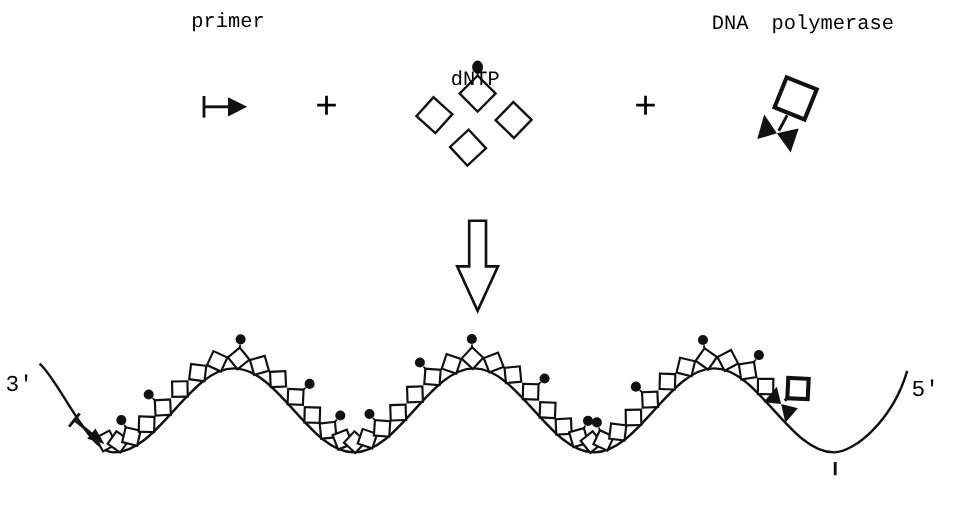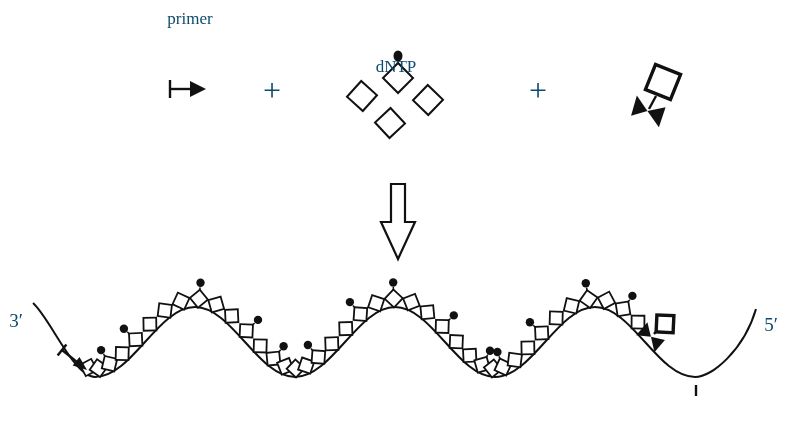--- a/index.html
+++ b/index.html
@@ -1,19 +1,19 @@
 <!DOCTYPE html>
 <html><head>
 <meta charset="utf-8">
 <style>
   html,body{margin:0;padding:0;background:#ffffff;}
   .stage{position:relative;width:800px;height:431px;background:#ffffff;overflow:hidden;}
   svg{position:absolute;left:0;top:0;}
-  .t{position:absolute;transform:translate(-50%,-50%);font-family:Liberation Serif, serif;
-     color:#0c4a6e;white-space:nowrap;}
+  .t{position:absolute;transform:translate(-50%,-50%);font-family:Liberation Mono, monospace;
+     color:#000000;white-space:nowrap;}
   .lbl{font-size:17px;}
   .plus{font-size:32px;font-weight:400;}
   .prime{font-size:19px;}
   .caption{font-size:18px;letter-spacing:0.4px;word-spacing:5px;}
   .wsp{word-spacing:9px;}
   .wave{fill:none;stroke:#111;stroke-width:2;}
   .dm{fill:#fff;stroke:#111;stroke-width:1.8;}
   .dm2{fill:#fff;stroke:#111;stroke-width:2;}
   .blk{fill:#111;stroke:none;}
   .thin{stroke:#111;stroke-width:1.5;}
@@ -151,17 +151,18 @@
         </g>
         <line x1="653.9" y1="333.9" x2="658.3" y2="329.9" class="med"></line>
         <rect x="-8.5" y="-8.5" width="17" height="17" class="boldr" transform="translate(665.0 323.8) rotate(92.7)"></rect>
       </g>
 
     <line x1="696" y1="385" x2="696" y2="396" class="med"></line>
   </svg>
 
   <div class="t lbl" style="left:190px;top:19px;">primer</div>
   <div class="t lbl" style="left:396px;top:20px;margin-top:47px;">dNTP</div>
+  <div class="t lbl wsp" style="left:669px;top:21px;">DNA polymerase</div>
   <div class="t plus" style="left:272px;top:90px;">+</div>
   <div class="t plus" style="left:538px;top:90px;">+</div>
   <div class="t prime" style="left:16px;top:321px;">3′</div>
   <div class="t prime" style="left:771px;top:325px;">5′</div>
 </div>
 
 </body></html>

